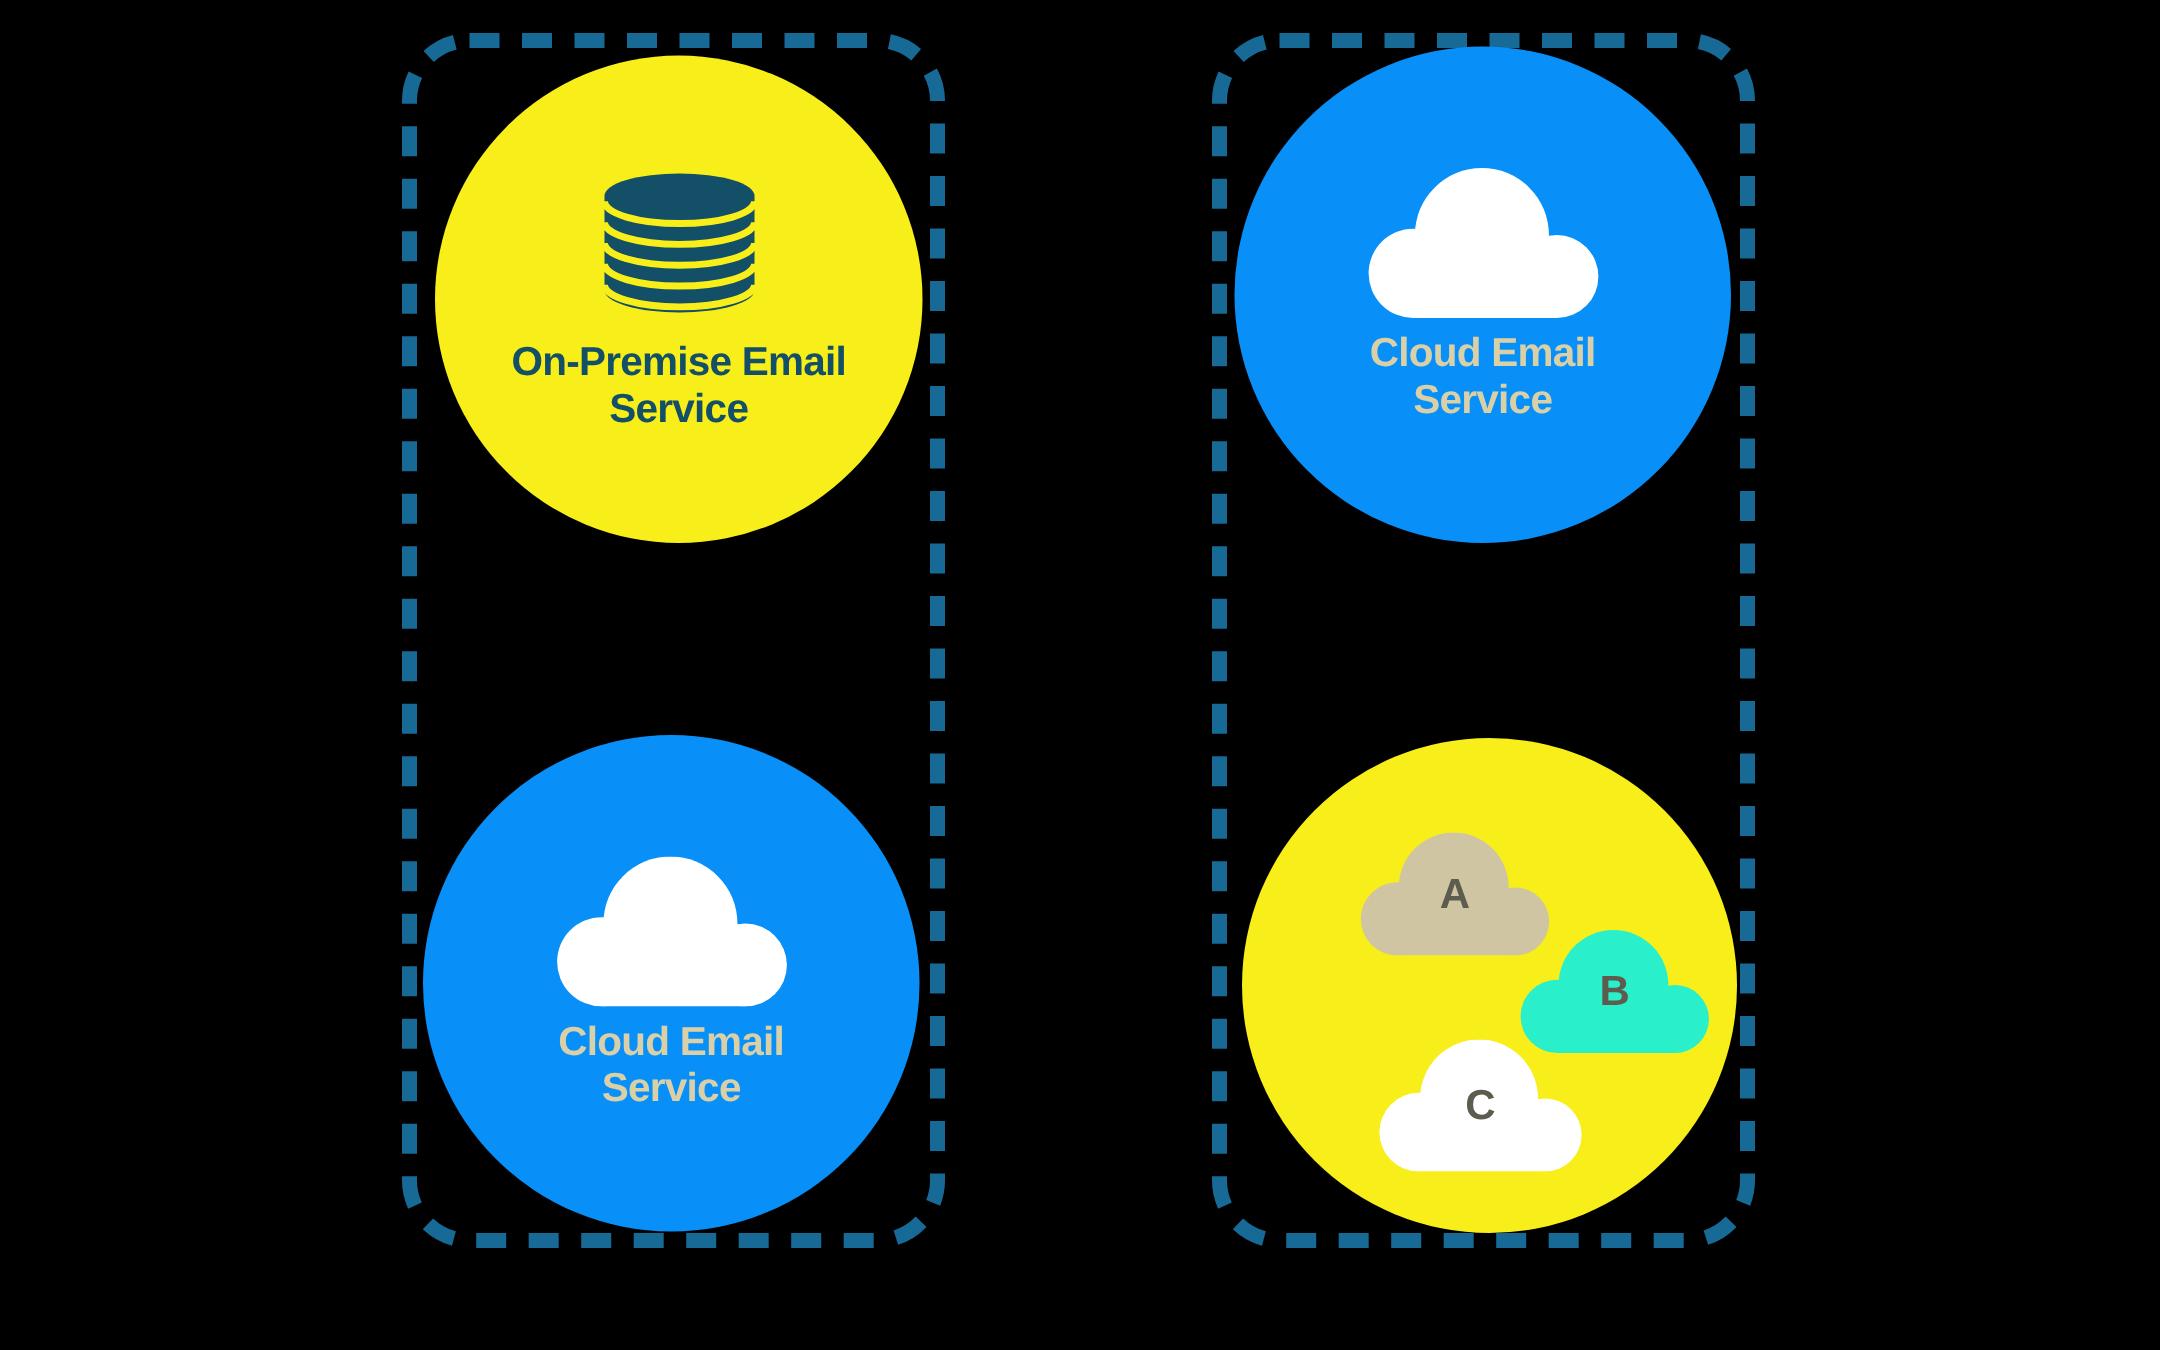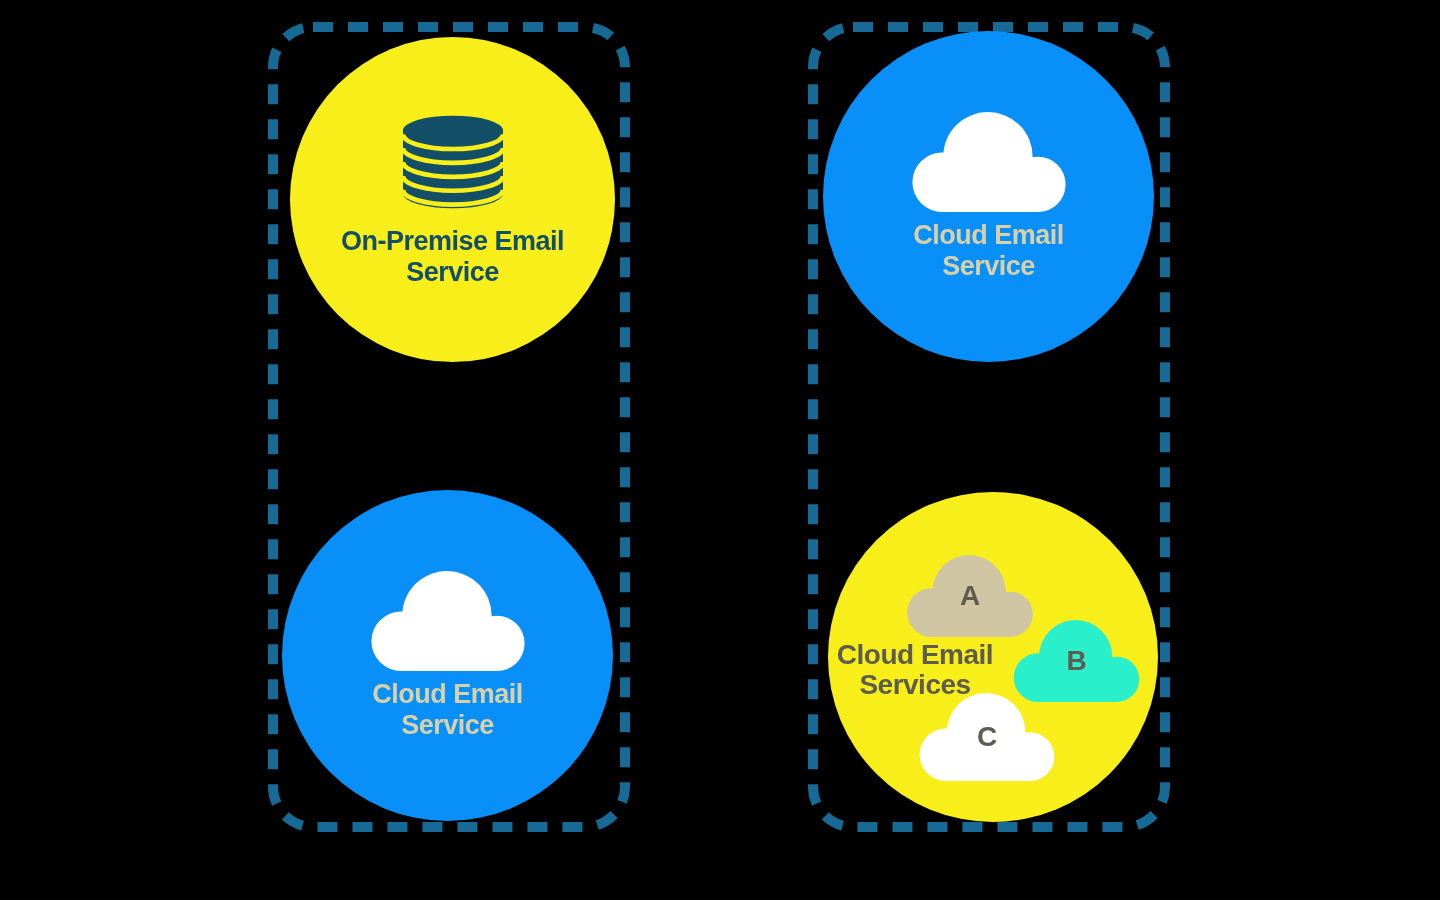--- a/index.html
+++ b/index.html
@@ -98,24 +98,20 @@
         </g>
       </svg>
     </div>
     <div class="node-label" style="color: rgb(217, 208, 168);">
       <span class="line">Cloud Email</span>
       <span class="line">Service</span>
     </div>
   </div>
 
   <div class="circle c4" style="background: rgb(248, 238, 26);">
-    <div class="multi-label" style="color: rgb(93, 92, 79);">
-      <span class="line">Cloud Email</span>
-      <span class="line">Services</span>
-    </div>
 
     <div class="mini-cloud cloud-a">
       <svg viewBox="17 6 144 94">
         <g fill="#cfc5a3">
           <circle cx="45" cy="72" r="28"></circle>
           <circle cx="88" cy="48" r="42"></circle>
           <circle cx="135" cy="74" r="26"></circle>
           <rect x="45" y="72" width="90" height="28"></rect>
         </g>
       </svg>

